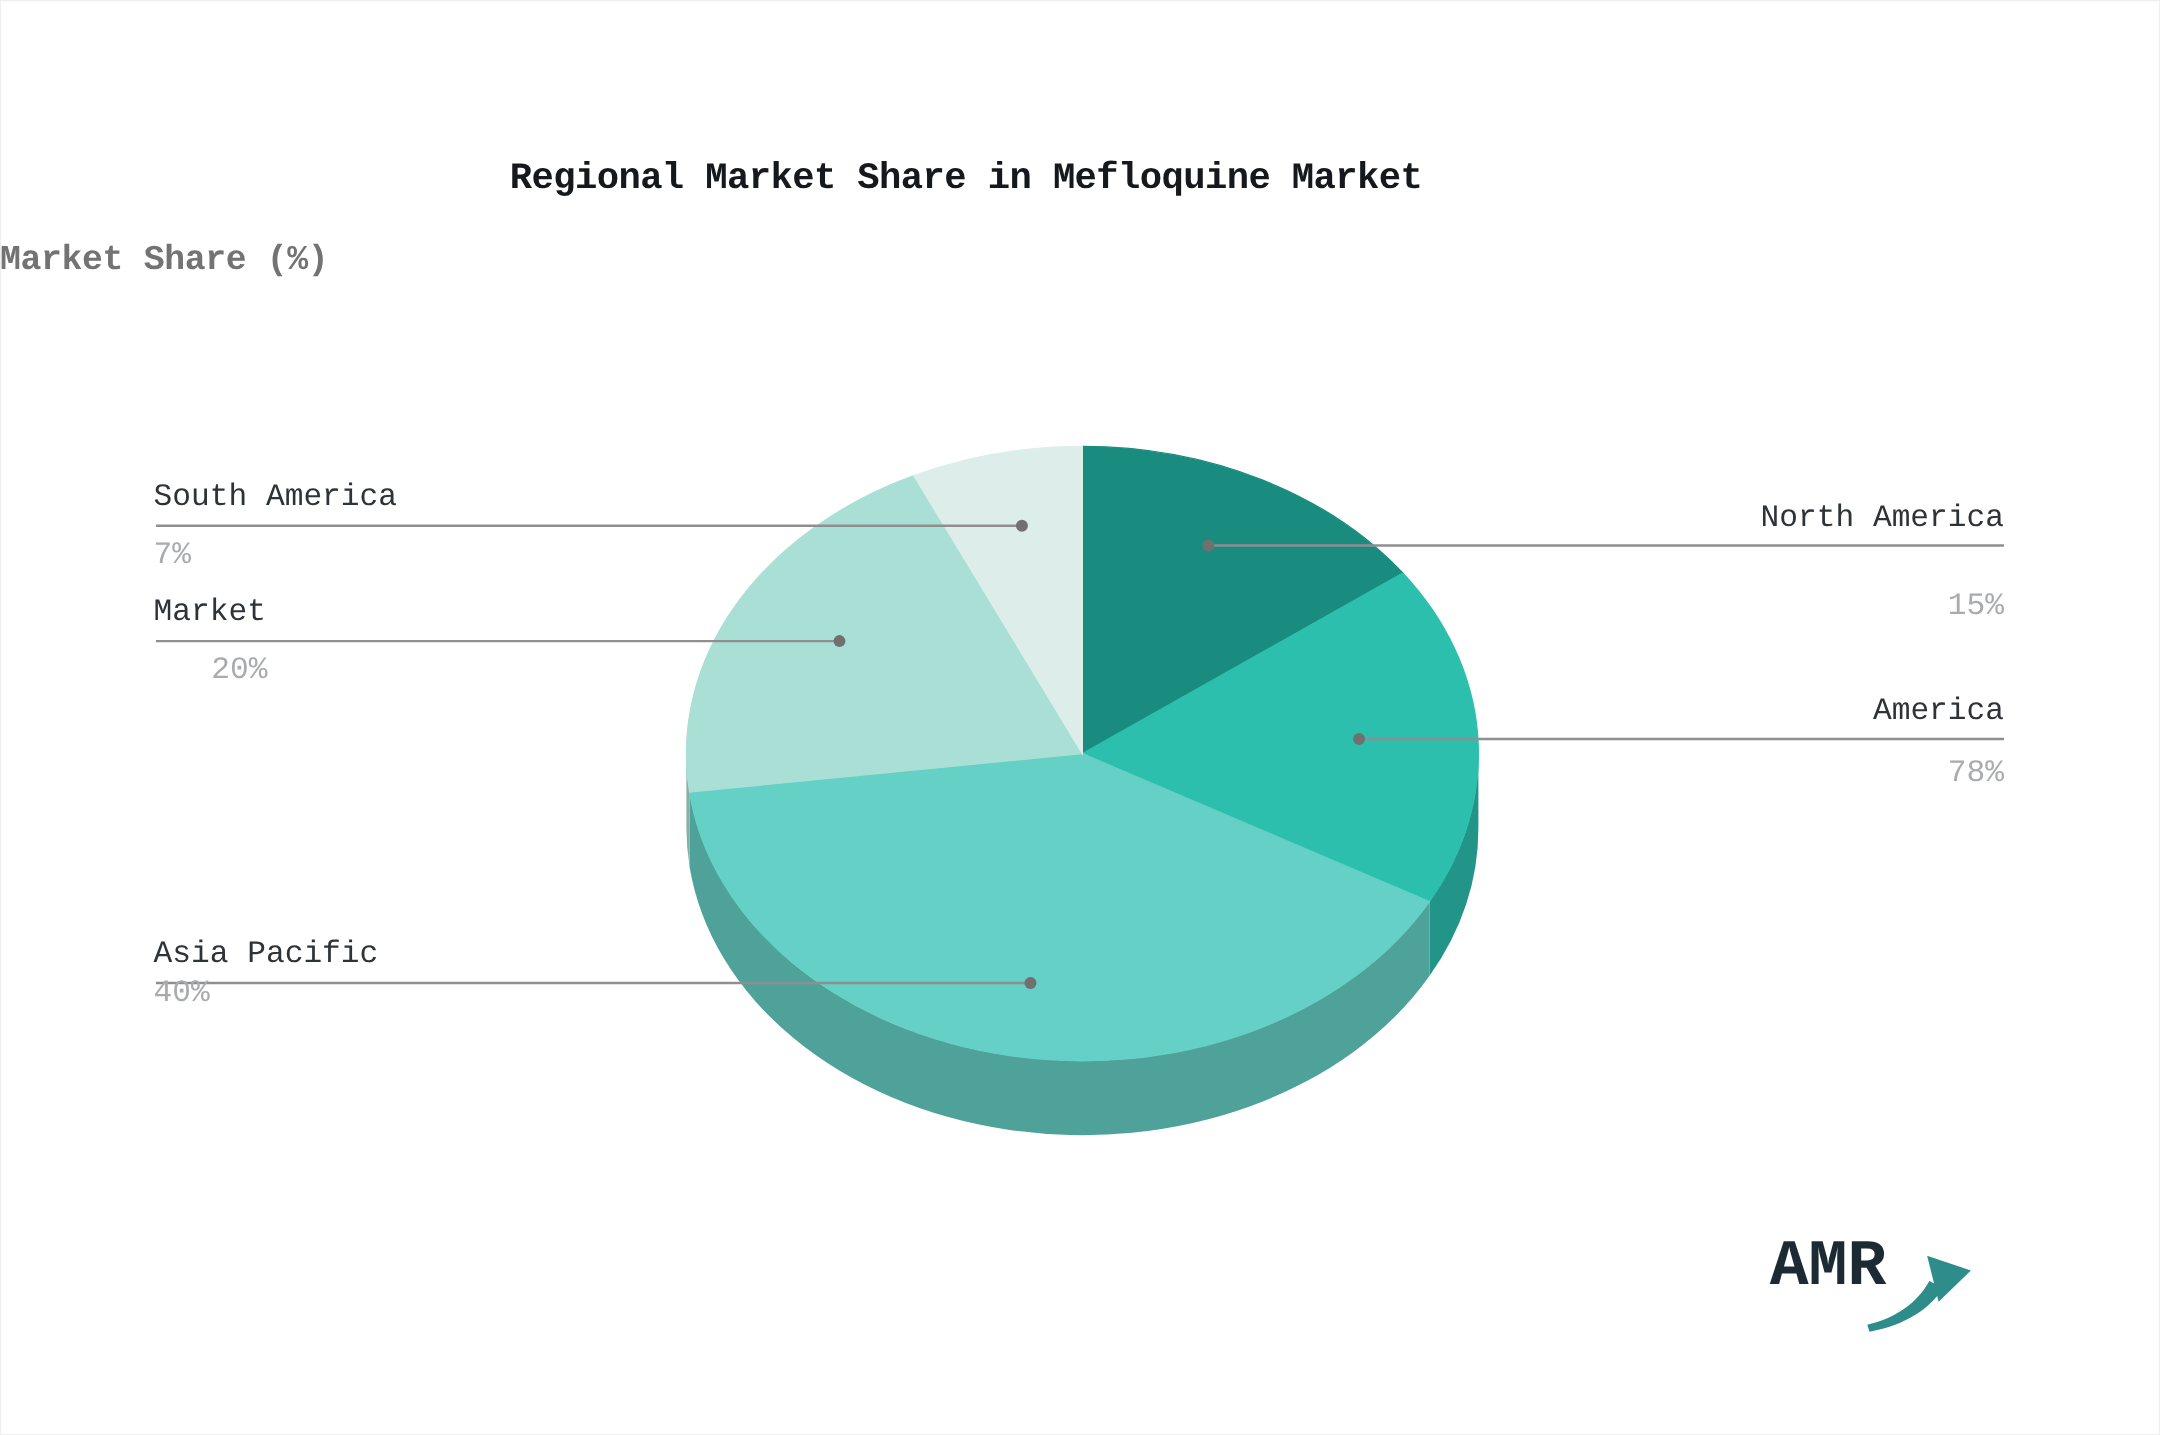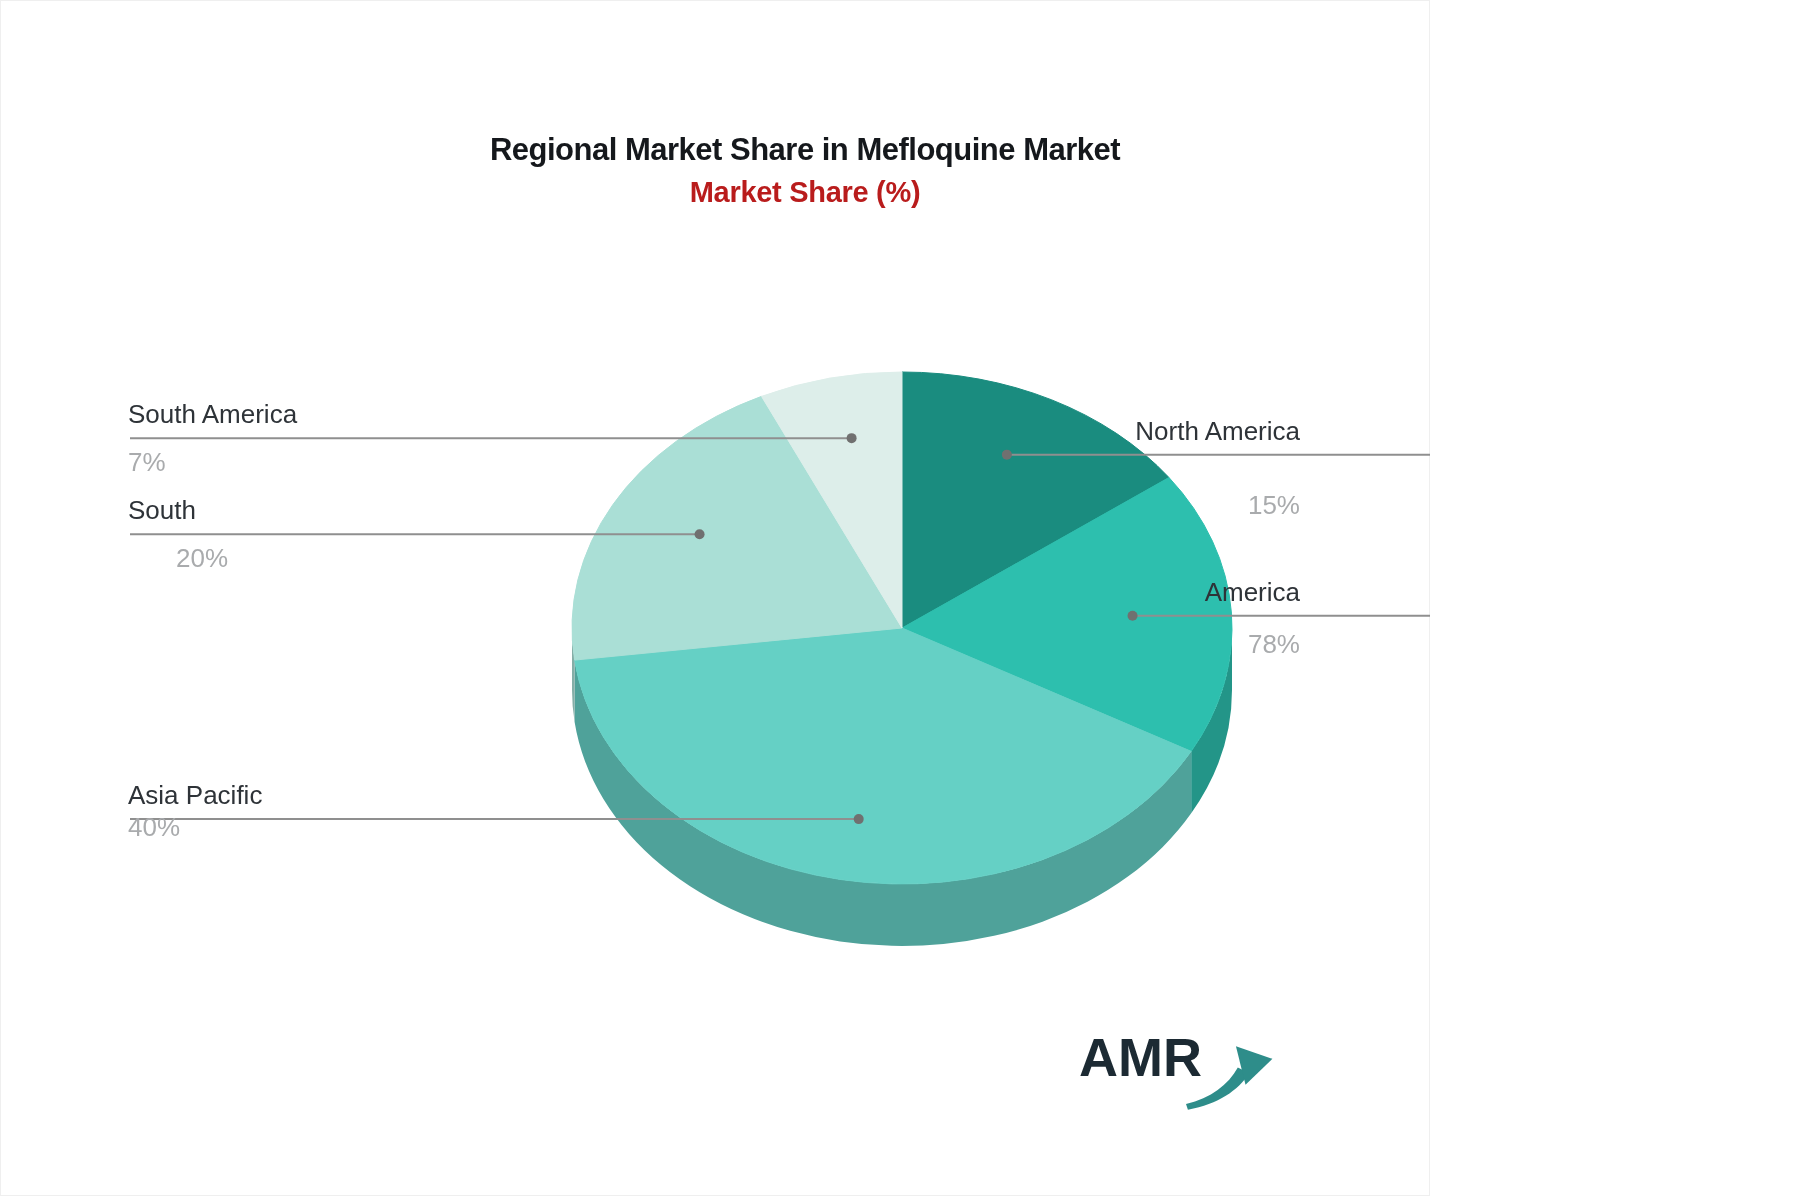--- a/index.html
+++ b/index.html
@@ -1,27 +1,27 @@
 <!DOCTYPE html>
 <html><head>
 <meta charset="utf-8">
 <style>
   html,body{margin:0;padding:0;background:#fff;}
   .canvas{
-    position:relative;width:1430px;height:1196px;background:#ffffff;
-    font-family:Liberation Sans, sans-serif;overflow:hidden;
+    position:relative;width:1800px;height:1196px;background:#ffffff;
+    font-family:Liberation Mono, monospace;overflow:hidden;
     box-shadow:inset 0 0 0 1px #efefef;
   }
   .chart-title{
     position:absolute;top:132px;left:0;width:1610px;text-align:center;
     font-size:31px;font-weight:700;color:#15181c;letter-spacing:-0.5px;
   }
   .chart-subtitle{
-    position:absolute;top:176px;left:0;width:1610px;text-align:center;
-    font-size:29px;font-weight:700;color:#b91c1c;letter-spacing:-0.3px;
+    position:absolute;top:200px;left:0;width:1610px;text-align:left;
+    font-size:29px;font-weight:700;color:#737373;letter-spacing:-0.3px;
   }
   #pie-svg{position:absolute;left:0;top:0;}
   .slice-name{
     position:absolute;font-size:26px;line-height:32px;color:#2e3338;
     white-space:nowrap;
   }
   .slice-pct{
     position:absolute;font-size:26px;line-height:32px;color:#a9abad;
     white-space:nowrap;
   }
@@ -64,21 +64,21 @@
       <circle cx="851.6089112373987" cy="438.12563479719734" r="5" fill="#707070"></circle>
     </svg>
 
   <div id="labels">
       <div class="slice-name side-r" style="top: 414.646px;">North America</div>
       <div class="slice-pct side-r" style="top: 489px;">15%</div>
       <div class="slice-name side-r" style="top: 575.783px;">America</div>
       <div class="slice-pct side-r" style="top: 627.783px;">78%</div>
       <div class="slice-name side-l" style="top: 779.114px;">Asia Pacific</div>
       <div class="slice-pct side-l" style="top: 811px;">40%</div>
-      <div class="slice-name side-l" style="top: 494.27px;">South</div>
+      <div class="slice-name side-l" style="top: 494.27px;">Market</div>
       <div class="slice-pct side-l" style="top: 542.27px; margin-left: 48px;">20%</div>
       <div class="slice-name side-l" style="top: 398.126px;">South America</div>
       <div class="slice-pct side-l" style="top: 446.126px;">7%</div>
     </div>
 
   <div class="logo">
     <span class="logo-text">AMR</span>
     <svg class="logo-arrow" width="96" height="78" viewBox="0 0 100 80">
       <path id="logo-arrow-tail" d="M2 72 C 34 66 54 52 66 34 L 54 28 C 44 46 26 60 0 66 Z" fill="#2e8d8a"></path>
       <polygon id="logo-arrow-head" points="52,6 90,19 62,46" fill="#2e8d8a"></polygon>

